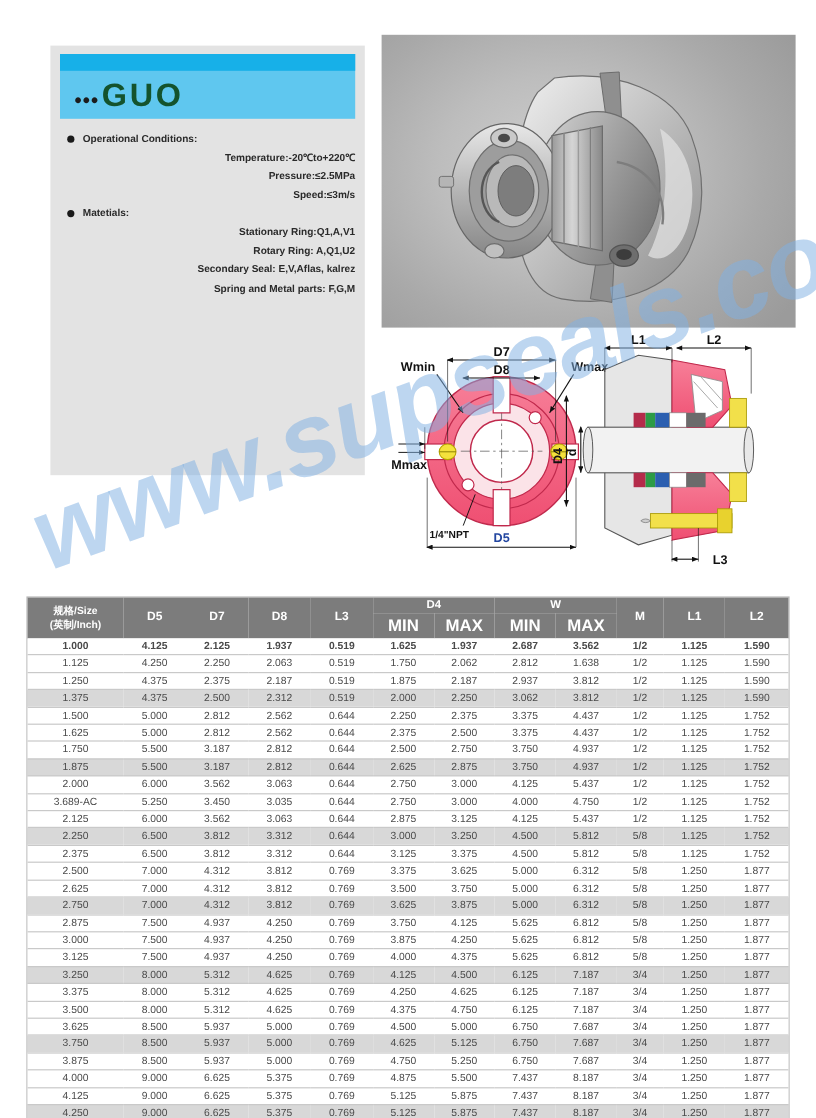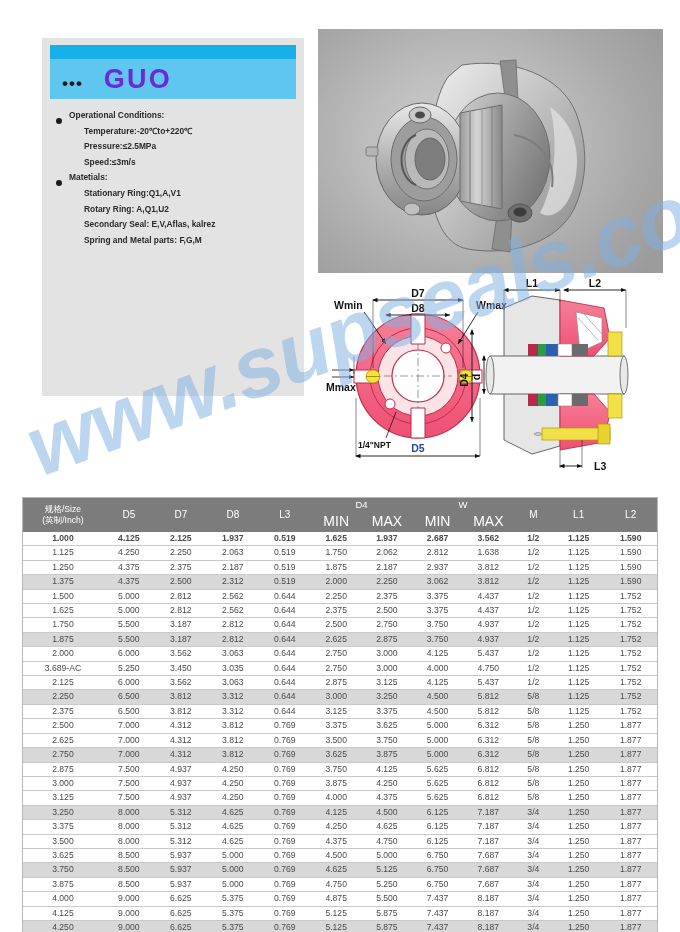--- a/index.html
+++ b/index.html
@@ -34,46 +34,47 @@
     left: 0; top: 0; right: 0; bottom: 0;
     display: flex; align-items: center;
   }
   #banner-dots {
     margin-left: 12px;
     font-size: 17px; font-weight: bold; color: #1c1c1c;
     letter-spacing: 1px; line-height: 1;
     position: relative; top: 4px;
   }
   #banner-title {
-    margin-left: 21px;
-    font-size: 27px; font-weight: bold; color: #6d28d9;
+    margin-left: 2px;
+    font-size: 27px; font-weight: bold; color: #14532d;
     letter-spacing: 2.2px; line-height: 1;
   }
   #spec-body {
     position: absolute;
     left: 14px; top: 70px; right: 8px;
     font-size: 8.4px; font-weight: bold; color: #2a2a2a;
   }
   .spec-group { margin-bottom: 0px; }
   .spec-head {
-    display: flex; align-items: flex-end;
+    display: flex; align-items: flex-start;
     line-height: 15.6px;
   }
   .bullet {
     width: 6px; height: 6px;
     border-radius: 50%;
     background: #1a1a1a;
     flex: 0 0 auto;
     margin-top: 5px; margin-right: 7px;
   }
   .spec-head-text { line-height: 15.6px; }
   .spec-line {
-    margin-left: 28px;
+    margin-left: 13px;
     line-height: 15.6px;
     white-space: nowrap;
+    text-align: right;
   }
   .spec-wrap { margin-left: 13px; line-height: 15.6px; }
 
   
   #photo {
     position: absolute;
     left: 318px; top: 29px;
     width: 345px; height: 244px;
     background:
       radial-gradient(ellipse 70% 80% at 42% 46%, #cfcfcf 0%, #bdbdbd 40%, #a9a9a9 72%, #9b9b9b 100%);
@@ -121,21 +122,21 @@
   }
   table {
     border-collapse: collapse;
     width: 100%;
     table-layout: fixed;
   }
   thead th {
     background: #7c7c7c;
     color: #ffffff;
     font-size: 10px;
-    font-weight: normal;
+    font-weight: bold;
     text-align: center;
     padding: 0;
     border: none;
     line-height: 1.25;
   }
   .hdr-tall { height: 34px; vertical-align: middle; }
   .hdr-group { height: 13px; font-size: 9.5px; vertical-align: bottom; padding-bottom: 0px; }
   .hdr-sub { height: 21px; font-size: 14px; vertical-align: middle; }
   .size-head { font-size: 8.6px; line-height: 1.28; }
   tbody td {

